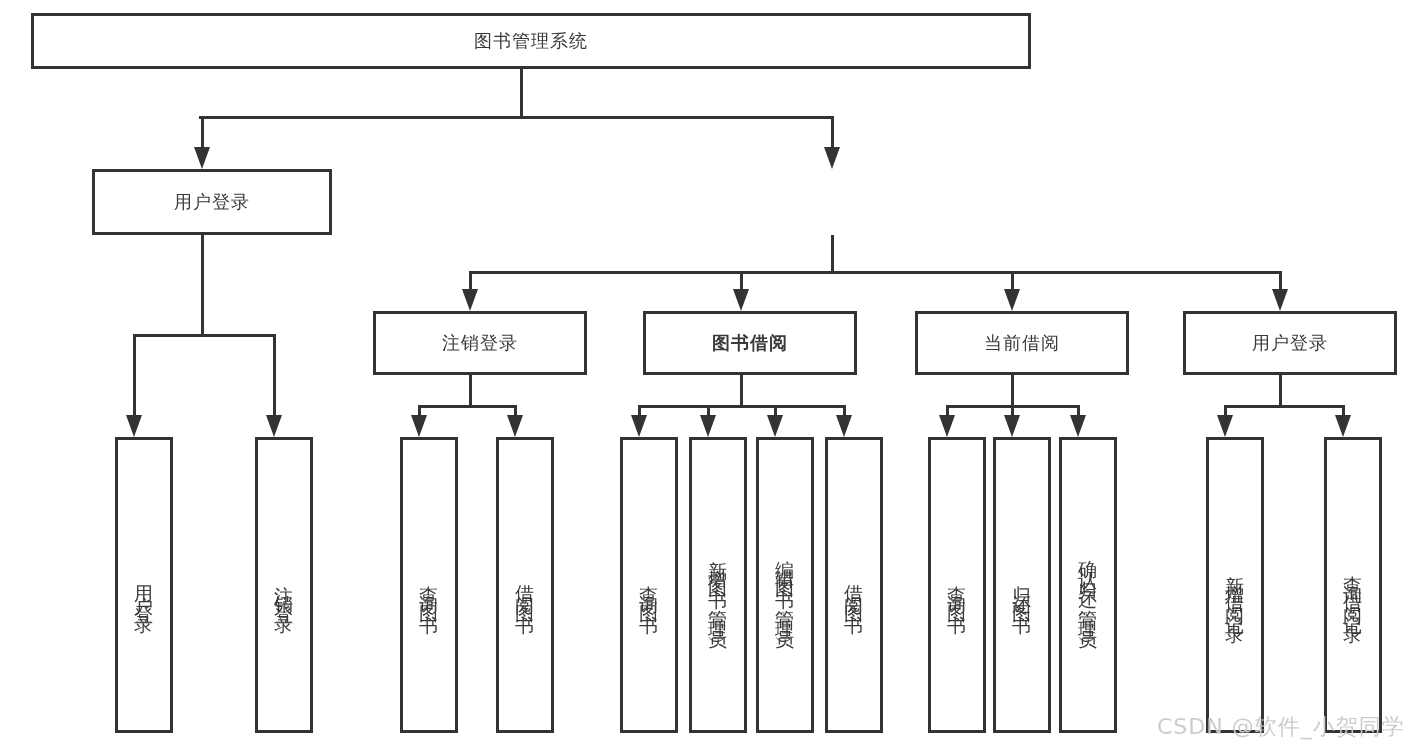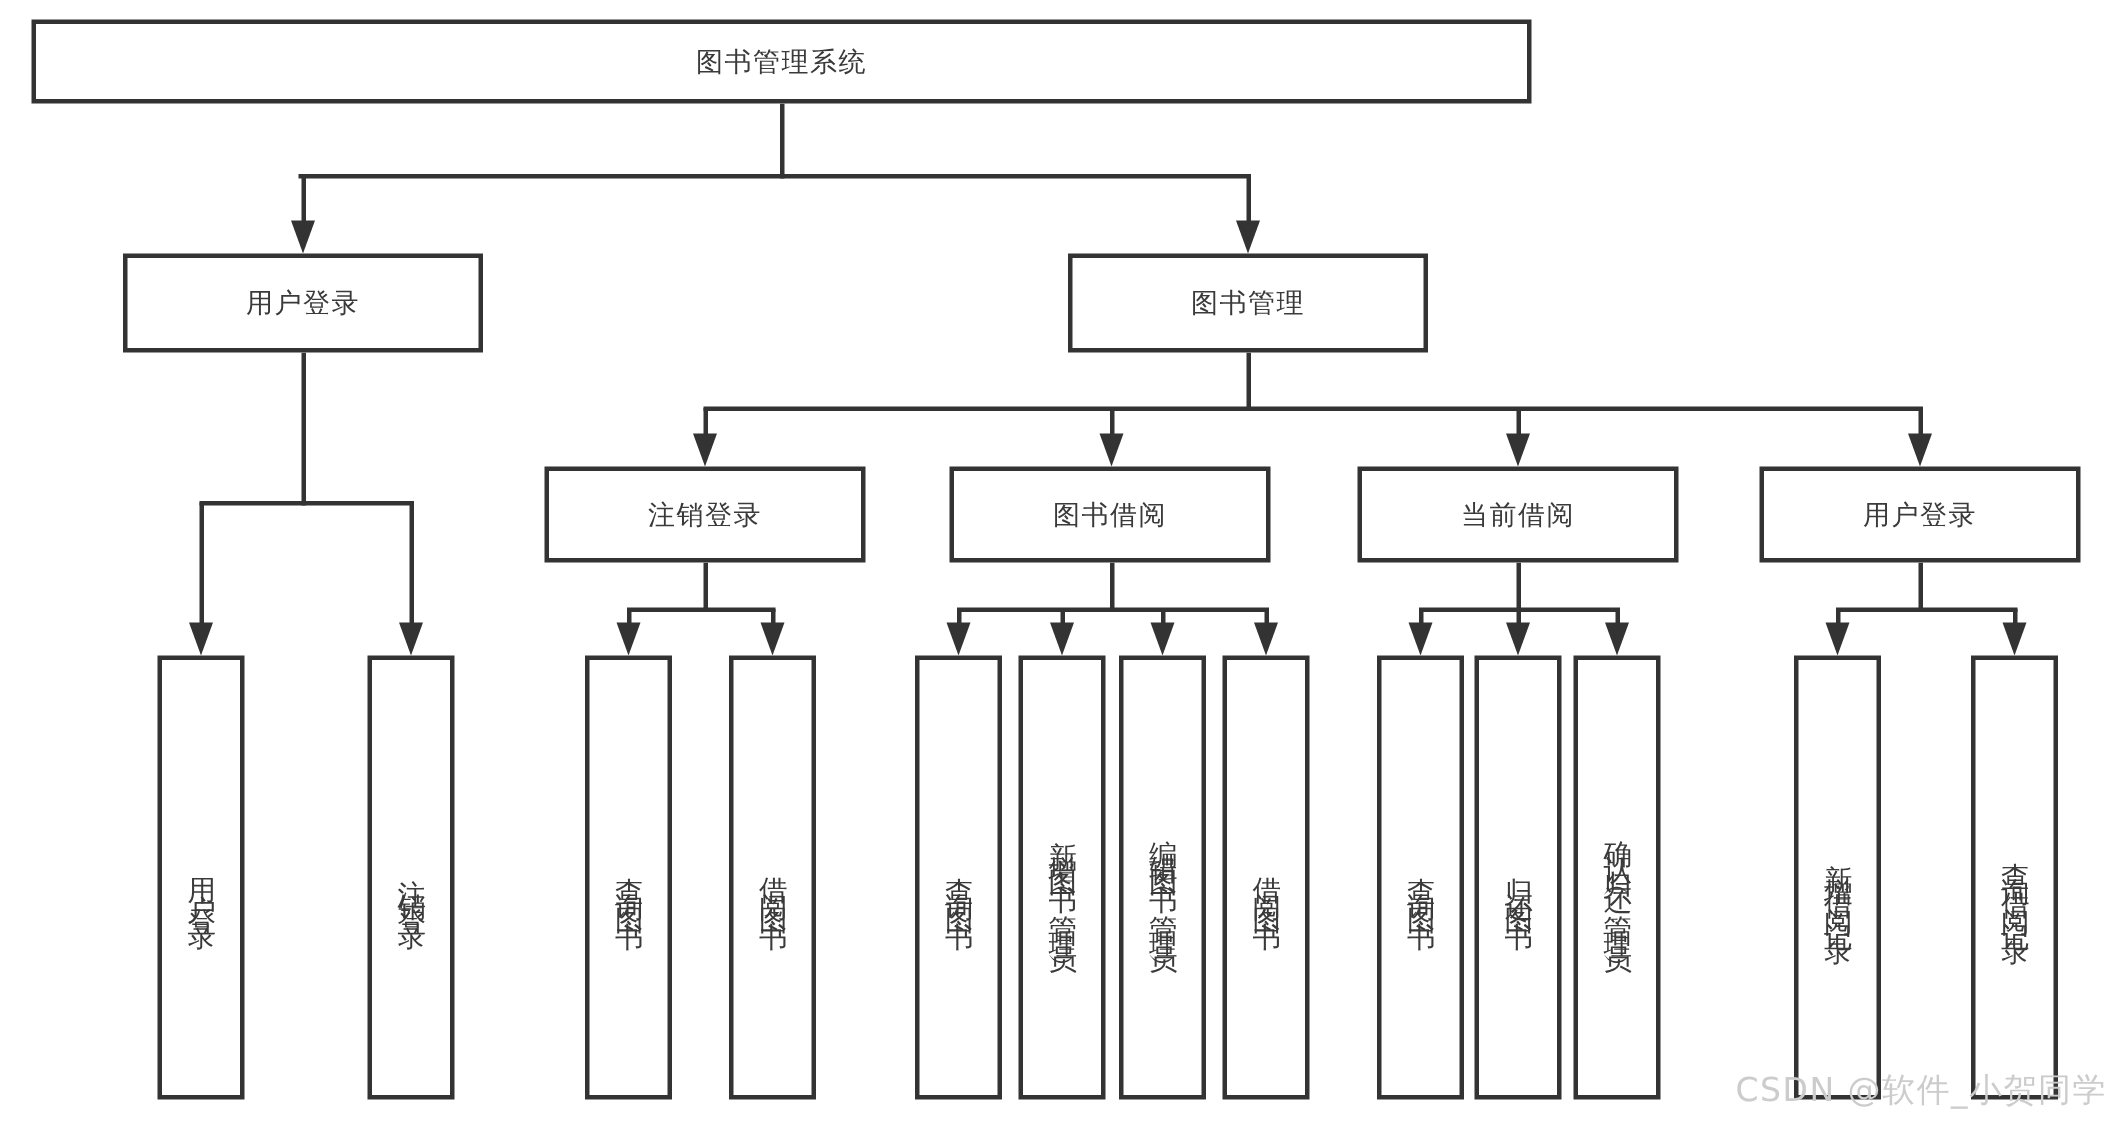--- a/index.html
+++ b/index.html
@@ -17,20 +17,21 @@
     background: #ffffff;
     border: 3px solid #333333;
     display: flex;
     align-items: center;
     justify-content: center;
     color: #3a3a3a;
     font-size: 18px;
     letter-spacing: 1px;
     z-index: 2;
     text-align: center;
+    margin-left: 10px;
   }
   .vnode {
     writing-mode: vertical-rl;
     text-orientation: mixed;
     font-size: 19px;
     line-height: 1;
     letter-spacing: 10px;
     padding-top: 10px;
   }
   .watermark {
@@ -42,24 +43,23 @@
   }
 </style>
 </head>
 <body>
 
 <div class="canvas" id="canvas" style="background: rgb(255, 255, 255);">
 
   <div class="node" style="left: 21px; top: 13px; width: 1000px; height: 56px; border-color: rgb(51, 51, 51); color: rgb(58, 58, 58);">图书管理系统</div>
 
   <div class="node" style="left: 82px; top: 169px; width: 240px; height: 66px; border-color: rgb(51, 51, 51); color: rgb(58, 58, 58);">用户登录</div>
-  <div class="node" style="left: 712px; top: 169px; width: 240px; height: 66px; border-color: rgb(51, 51, 51); color: rgb(58, 58, 58);">图书管理</div>
 
   <div class="node" style="left: 363px; top: 311px; width: 214px; height: 64px; border-color: rgb(51, 51, 51); color: rgb(58, 58, 58);">注销登录</div>
-  <div class="node" style="left: 633px; top: 311px; width: 214px; height: 64px; border-color: rgb(51, 51, 51); color: rgb(58, 58, 58);">图书借阅</div>
+  <div class="node" style="left: 633px; top: 311px; width: 214px; height: 64px; border-color: rgb(51, 51, 51); color: rgb(58, 58, 58); font-weight: bold;">图书借阅</div>
   <div class="node" style="left: 905px; top: 311px; width: 214px; height: 64px; border-color: rgb(51, 51, 51); color: rgb(58, 58, 58);">当前借阅</div>
   <div class="node" style="left: 1173px; top: 311px; width: 214px; height: 64px; border-color: rgb(51, 51, 51); color: rgb(58, 58, 58);">用户登录</div>
 
   <div class="node vnode" style="left: 105px; top: 437px; width: 58px; height: 296px; border-color: rgb(51, 51, 51); color: rgb(58, 58, 58);">用户登录</div>
   <div class="node vnode" style="left: 245px; top: 437px; width: 58px; height: 296px; border-color: rgb(51, 51, 51); color: rgb(58, 58, 58);">注销登录</div>
 
   <div class="node vnode" style="left: 390px; top: 437px; width: 58px; height: 296px; border-color: rgb(51, 51, 51); color: rgb(58, 58, 58);">查询图书</div>
   <div class="node vnode" style="left: 486px; top: 437px; width: 58px; height: 296px; border-color: rgb(51, 51, 51); color: rgb(58, 58, 58);">借阅图书</div>
 
   <div class="node vnode" style="left: 610px; top: 437px; width: 58px; height: 296px; border-color: rgb(51, 51, 51); color: rgb(58, 58, 58);">查询图书</div>

